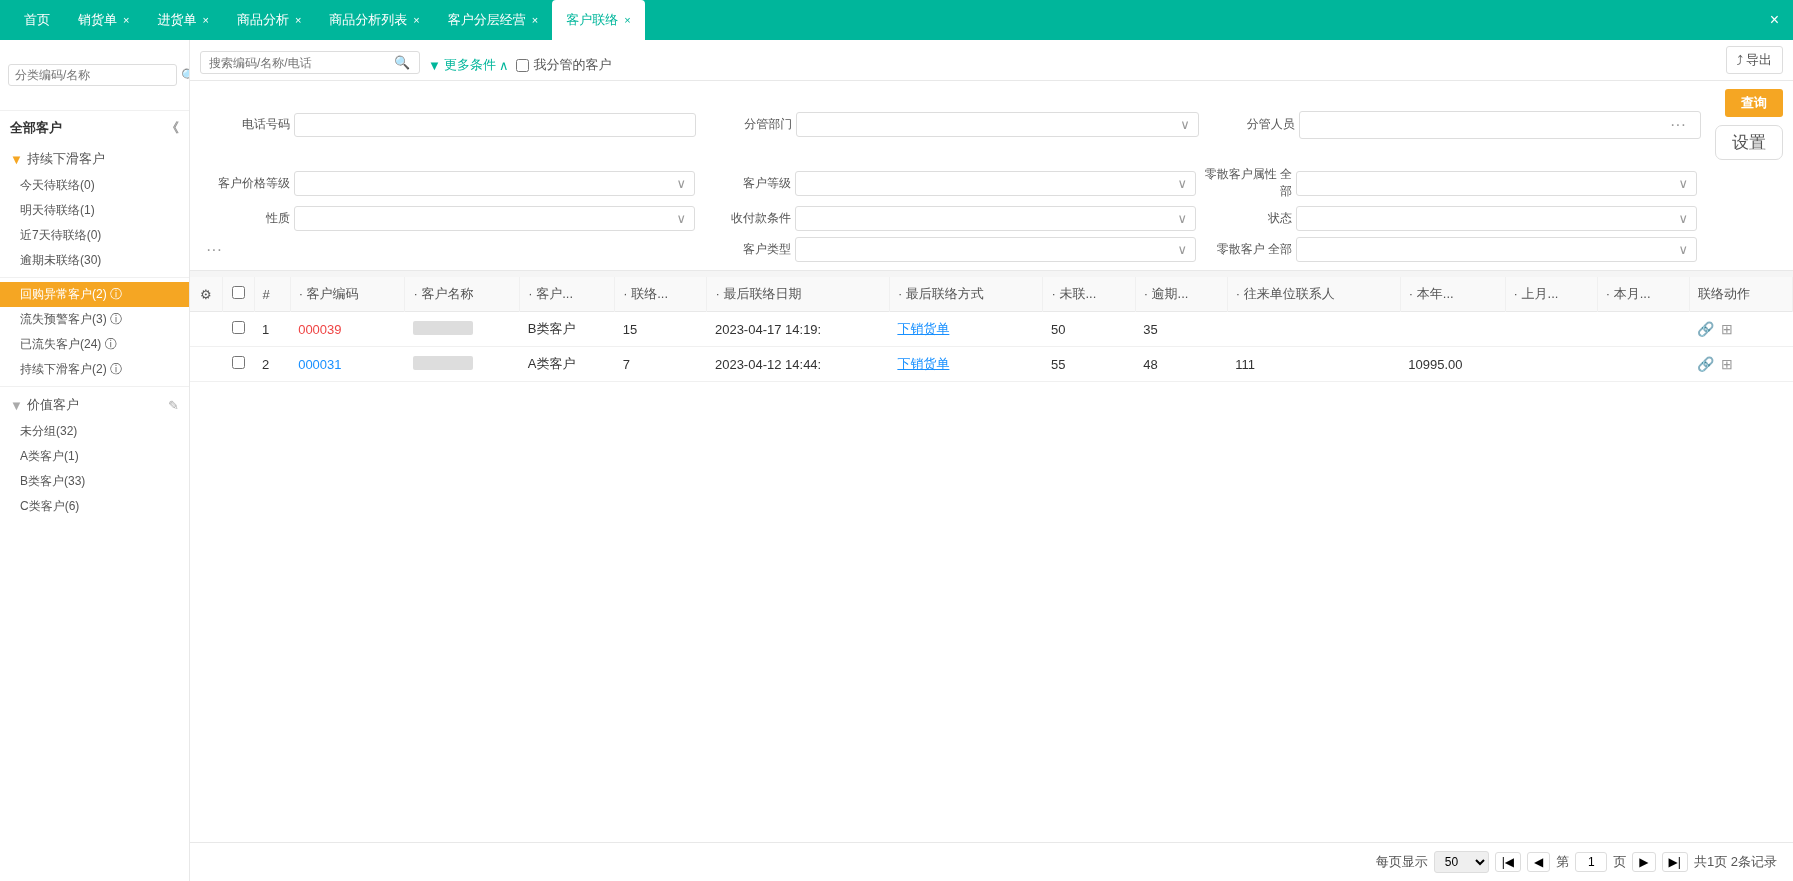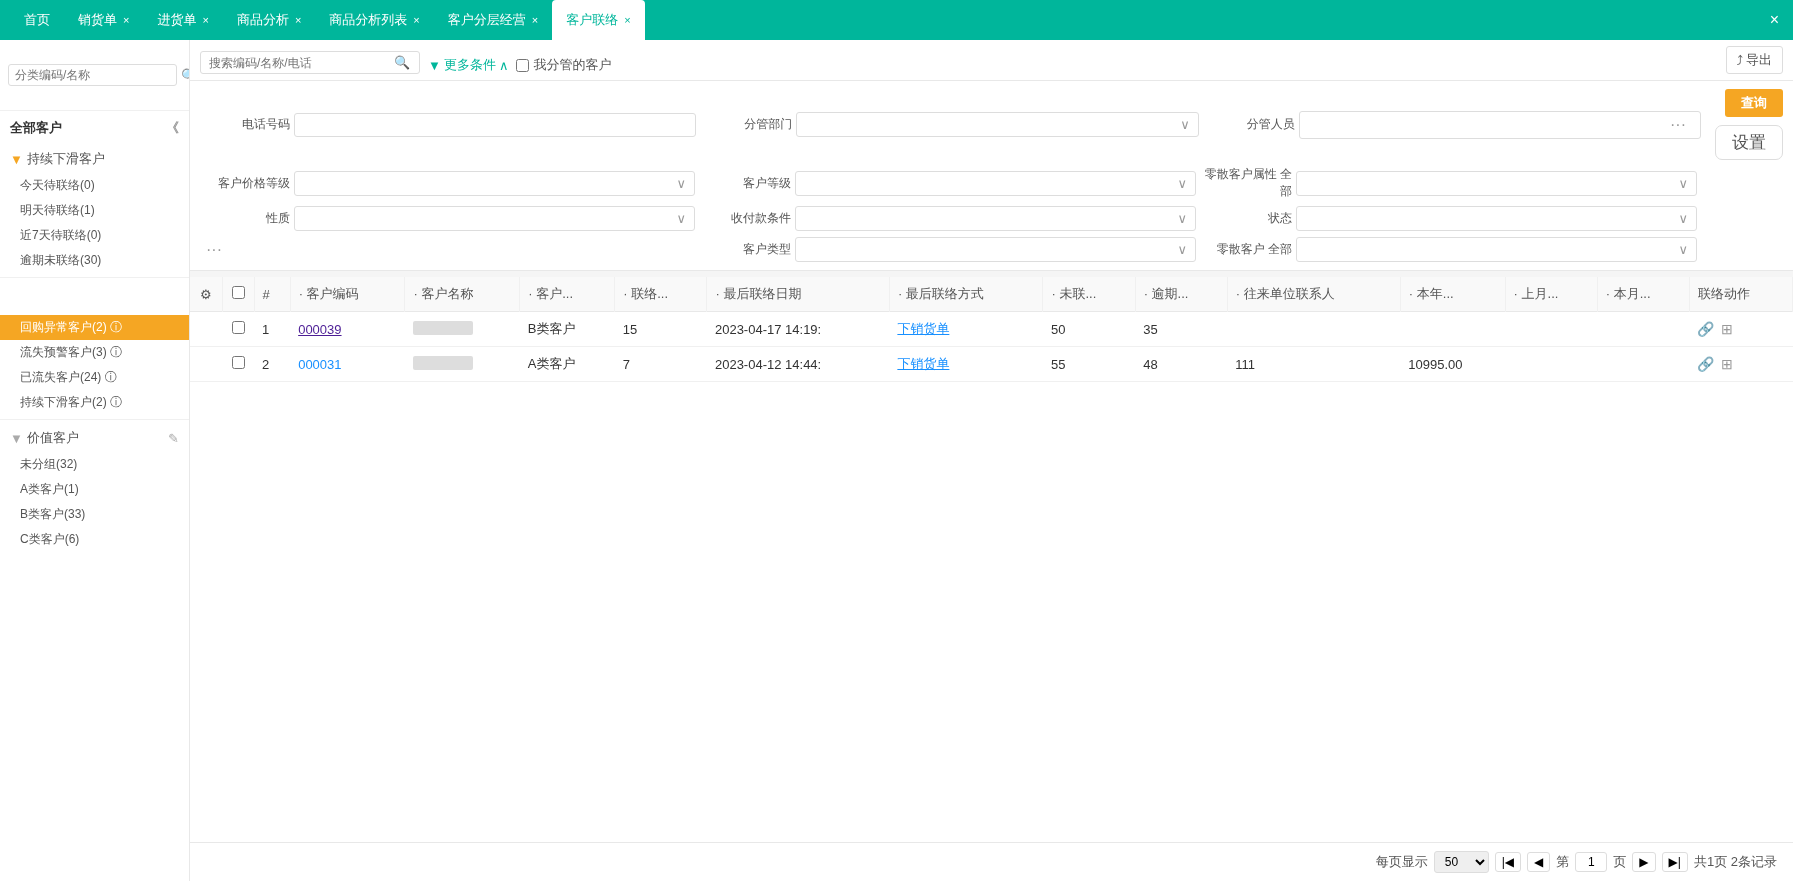--- a/index.html
+++ b/index.html
@@ -57,21 +57,21 @@
     .sidebar-group-label {
       display: flex; align-items: center; padding: 5px 10px;
       color: #555; cursor: pointer; font-size: 12px;
     }
     .sidebar-group-label .arrow { margin-right: 4px; color: #f5a623; }
     .sidebar-item {
       padding: 4px 10px 4px 20px; color: #555; cursor: pointer;
       font-size: 12px; white-space: nowrap;
     }
     .sidebar-item.active-orange {
-      background: #f5a623; color: #fff; border-radius: 0; margin-top: 33px;
+      background: #f5a623; color: #fff; border-radius: 0;
     }
     .sidebar-divider { border-bottom: 1px solid #f0f0f0; margin: 4px 0; }
 
     .sidebar-group-label2 {
       display: flex; align-items: center; padding: 5px 10px;
       color: #555; cursor: pointer; font-size: 12px;
     }
     .sidebar-group-label2 .arrow2 { margin-right: 4px; color: #aaa; }
 
     
@@ -401,21 +401,21 @@
               <th>· 上月...</th>
               <th>· 本月...</th>
               <th>联络动作</th>
             </tr>
           </thead>
           <tbody id="table-body">
           <tr>
     <td class="col-settings"></td>
     <td class="col-check"><input type="checkbox" style=""></td>
     <td>1</td>
-    <td style="color:#4c1d95;cursor:pointer;text-decoration:underline;">000039</td>
+    <td style="color:#ef4444;cursor:pointer;">000039</td>
     <td><span style="display:inline-block;width:60px;height:14px;background:#ddd;border-radius:2px;"></span></td>
     <td>B类客户</td>
     <td>15</td>
     <td>2023-04-17 14:19:</td>
     <td class="link-text">下销货单</td>
     <td>50</td>
     <td>35</td>
     <td></td>
     <td></td>
     <td></td>

